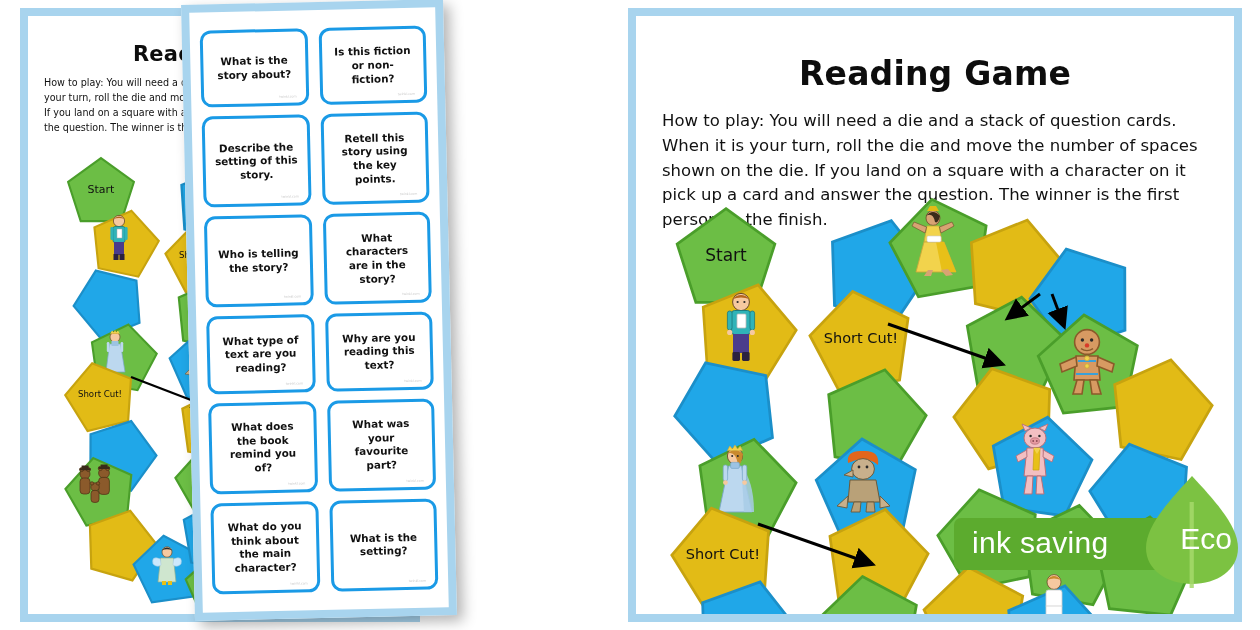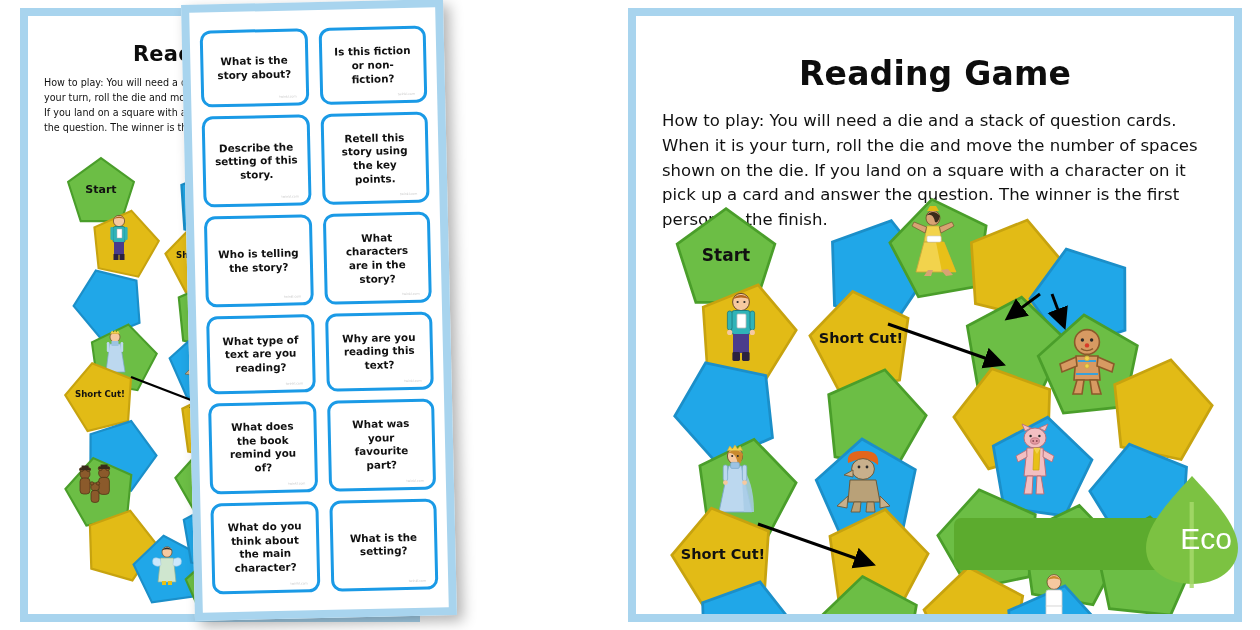--- a/index.html
+++ b/index.html
@@ -48,21 +48,21 @@
   .l-blurb { font-size: 9.6px; line-height: 1.55; margin: 10px 16px 0 16px; }
 
   
   .board { position: absolute; left: 0; top: 0; width: 100%; height: 100%; }
   .pent { position: absolute; }
   .pent svg { display: block; width: 100%; height: 100%; overflow: visible; }
   .pent-label {
     position: absolute; inset: 0;
     display: flex; align-items: center; justify-content: center;
     font-family: "DejaVu Sans", sans-serif;
-    font-weight: bold; color: #111;
+    font-weight: normal; color: #111;
     pointer-events: none; line-height: 1.05;
   }
   .chr { position: absolute; pointer-events: none; }
   .chr svg { display:block; width:100%; height:100%; overflow: visible; }
   .arrow { position: absolute; pointer-events: none; }
   .arrow svg { display:block; width:100%; height:100%; overflow:visible; }
 
   
   .cards-wrap { position: absolute; left: 0; top: 0; width: 100%; height: 100%; padding: 18px 10px; }
   .cards-grid {
@@ -684,16 +684,17 @@
   </div>
 
   <div class="eco" style="width:300px;height:130px;">
     <div class="eco-bar"></div>
     <div class="eco-leaf">
       <svg viewBox="0 0 116 116">
         <path d="M58 4 C86 34 104 56 104 76 C104 98 83 112 58 112 C33 112 12 98 12 76 C12 56 30 34 58 4Z" fill="#7cc242"></path>
         <rect x="55.6" y="30" width="4.2" height="86" fill="#a6d96a" opacity=".85"></rect>
       </svg>
     </div>
+    <div class="eco-text">ink saving</div>
     <div class="eco-word">Eco</div>
   </div>
 
 </div>
 
 </body></html>

